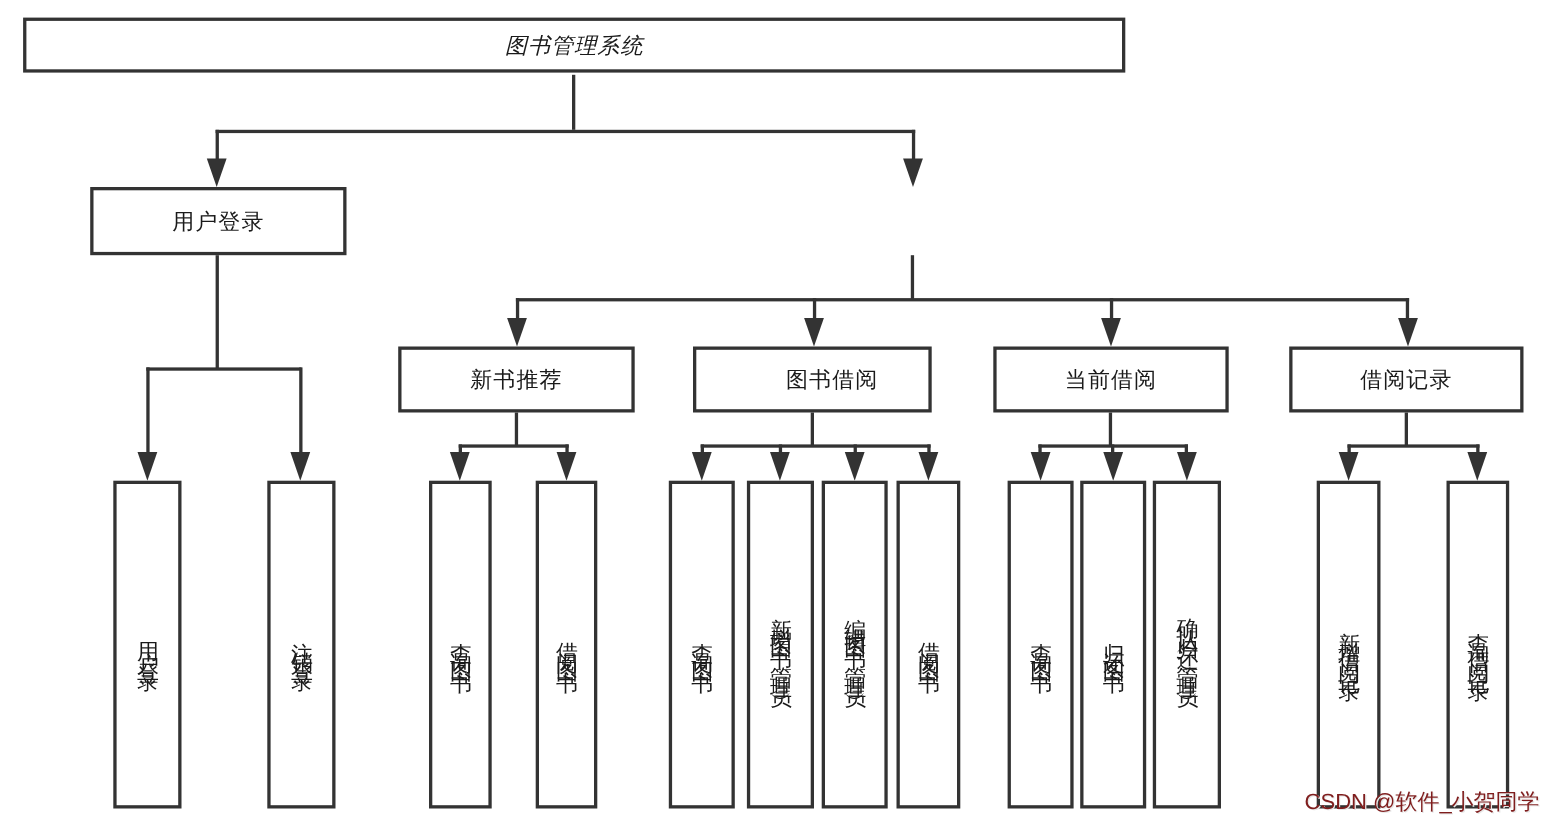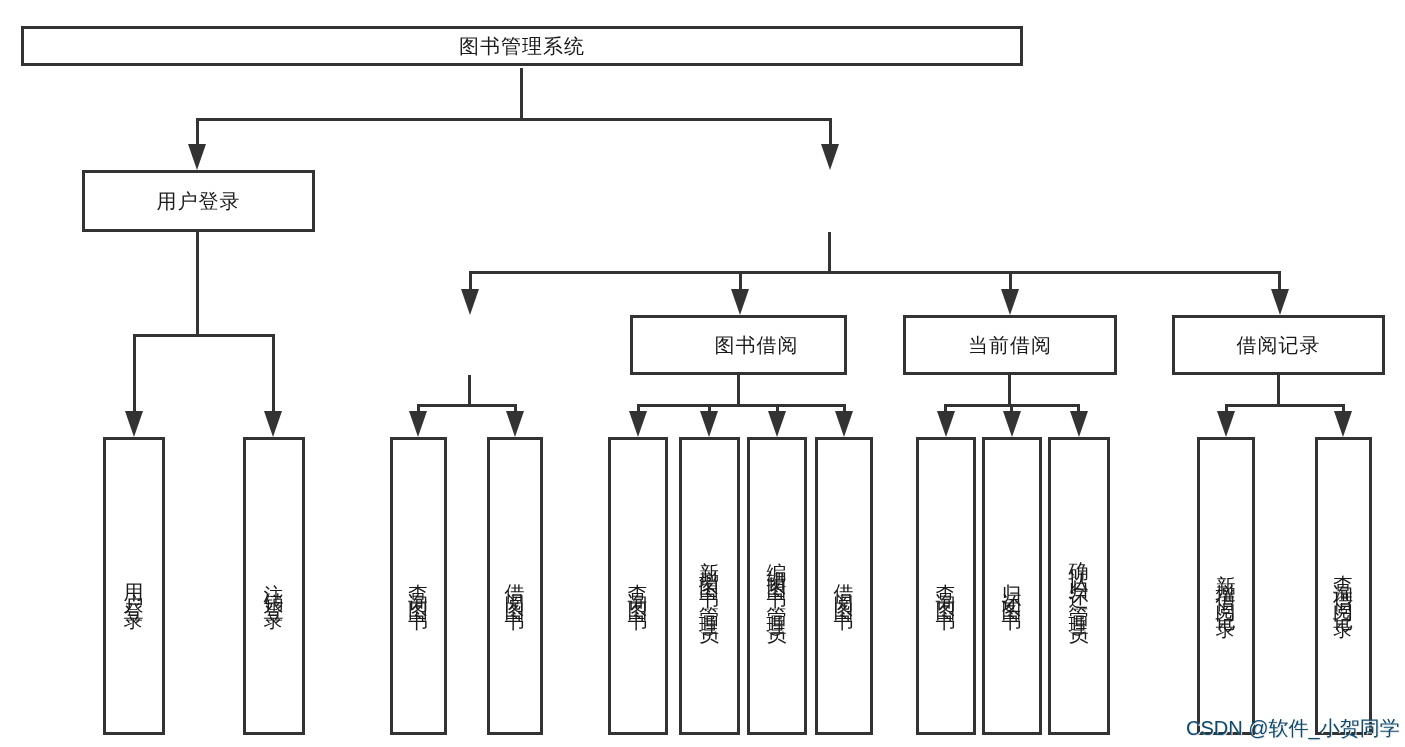--- a/index.html
+++ b/index.html
@@ -43,32 +43,32 @@
     height: 0;
     border-left: 9px solid transparent;
     border-right: 9px solid transparent;
     border-top: 26px solid #333333;
   }
   .watermark {
     position: absolute;
     left: 1186px;
     top: 715px;
     font-size: 20px;
-    color: #0c4a6e;
+    color: #7f1d1d;
     white-space: nowrap;
     z-index: 10;
     text-shadow: 1px 1px 0 #e6e6e6;
   }
 </style>
 </head>
 <body>
 
 <div class="canvas">
 
-  <div class="box" style="left:21px; top:26px; width:1002px; height:40px;">
+  <div class="box" style="left:21px; top:16px; width:1002px; height:50px;font-style:italic;">
     <span>图书管理系统</span>
   </div>
 
   <div class="vline" style="left:520px; top:68px; height:50px;"></div>
   <div class="hline" style="left:196px; top:118px; width:636px;"></div>
   <div class="vline" style="left:196px; top:118px; height:30px;"></div>
   <div class="vline" style="left:829px; top:118px; height:30px;"></div>
   <div class="arrow" style="left:188px; top:144px;"></div>
   <div class="arrow" style="left:821px; top:144px;"></div>
 
@@ -87,20 +87,23 @@
   <div class="hline" style="left:469px; top:271px; width:812px;"></div>
   <div class="vline" style="left:469px; top:271px; height:20px;"></div>
   <div class="vline" style="left:739px; top:271px; height:20px;"></div>
   <div class="vline" style="left:1009px; top:271px; height:20px;"></div>
   <div class="vline" style="left:1278px; top:271px; height:20px;"></div>
   <div class="arrow" style="left:461px; top:289px;"></div>
   <div class="arrow" style="left:731px; top:289px;"></div>
   <div class="arrow" style="left:1001px; top:289px;"></div>
   <div class="arrow" style="left:1271px; top:289px;"></div>
 
+  <div class="box" style="left:362px; top:315px; width:215px; height:60px;">
+    <span>新书推荐</span>
+  </div>
   <div class="box" style="left:630px; top:315px; width:217px; height:60px;padding-left:36px;">
     <span>图书借阅</span>
   </div>
   <div class="box" style="left:1172px; top:315px; width:213px; height:60px;">
     <span>借阅记录</span>
   </div>
   <div class="box" style="left:903px; top:315px; width:214px; height:60px;">
     <span>当前借阅</span>
   </div>
 

